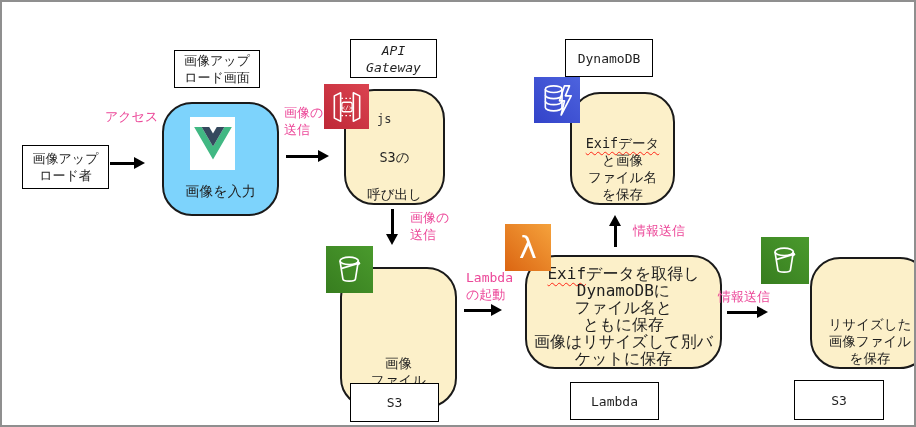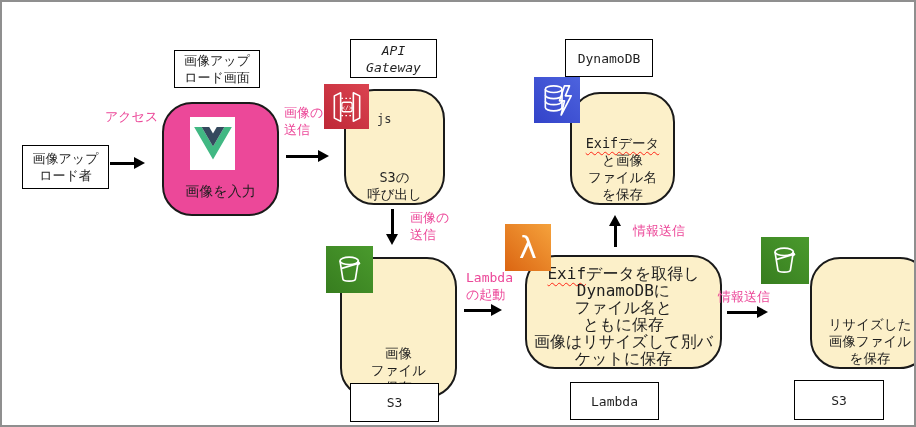--- a/index.html
+++ b/index.html
@@ -30,21 +30,21 @@
     position:absolute;
     background:#FCF0C9;
     border:2px solid #1a1a1a;
     border-radius:30px;
     display:flex;flex-direction:column;
     align-items:center;justify-content:flex-end;
     text-align:center;
     font-size:13.5px;line-height:17px;
     box-sizing:border-box;
   }
-  .node.vue{background:#ec4899;border-width:2.5px;font-family:Liberation Serif, serif;}
+  .node.vue{background:#7dd3fc;border-width:2.5px;font-family:Liberation Serif, serif;}
   .tl{white-space:nowrap;}
   
   .aws-icon{
     position:absolute;
     display:flex;align-items:center;justify-content:center;
     box-sizing:border-box;
   }
   .icon-apigw{background:linear-gradient(to top right,#BE2837,#DB4450);}
   .icon-s3{background:linear-gradient(to top right,#377D1F,#4A9A2D);}
   .icon-lambda{background:linear-gradient(to top right,#DB6512,#F5A23C);}
@@ -130,21 +130,21 @@
     <div>画像の</div>
     <div>送信</div>
   </div>
   <div class="arr-h" style="left:284px;top:153px;width:32px;"></div>
 
   <div class="label-box" style="left:348px;top:37px;width:87px;height:39px;font-style:italic;">
     <div class="tl">API</div>
     <div class="tl">Gateway</div>
   </div>
 
-  <div class="node" style="left:342px;top:87px;width:101px;height:116px;padding-top:10px;">
+  <div class="node" style="left:342px;top:87px;width:101px;height:116px;padding-top:10px;gap:20px;">
     <div class="tl">S3の</div>
     <div class="tl">呼び出し</div>
   </div>
   <div class="js-label" style="left:375px;top:110px;">js</div>
   <div class="aws-icon icon-apigw" style="left:322px;top:82px;width:45px;height:45px;">
     <svg width="38" height="38" viewBox="0 0 48 48">
       <g fill="none" stroke="#fff" stroke-width="2" stroke-linejoin="round">
         <path d="M8 10 L16 6 V42 L8 38 Z"></path>
         <path d="M40 10 L32 6 V42 L40 38 Z"></path>
       </g>
@@ -156,21 +156,21 @@
       <text x="24" y="27.5" fill="#fff" font-size="8" text-anchor="middle" font-family="monospace">&lt;/&gt;</text>
     </svg>
   </div>
 
   <div class="edge-label" style="left:408px;top:208px;">
     <div>画像の</div>
     <div>送信</div>
   </div>
   <div class="arr-v arr-down" style="left:389px;top:207px;height:25px;"></div>
 
-  <div class="node" style="left:338px;top:255px;width:117px;height:141px;">
+  <div class="node" style="left:338px;top:265px;width:117px;height:141px;">
     <div class="tl">画像</div>
     <div class="tl">ファイル</div>
     <div class="tl">保存</div>
   </div>
   <div class="aws-icon icon-s3" style="left:324px;top:244px;width:47px;height:47px;">
     <svg width="40" height="40" viewBox="0 0 48 48" fill="none" stroke="#fff" stroke-width="2">
       <ellipse cx="23" cy="13" rx="11" ry="4.5"></ellipse>
       <path d="M12 13 L15.5 35 C16 38.2 30 38.2 30.5 35 L34 13"></path>
       <line x1="14" y1="22" x2="33" y2="16.5"></line>
       <circle cx="34" cy="16" r="2.2" fill="#fff" stroke="none"></circle>

